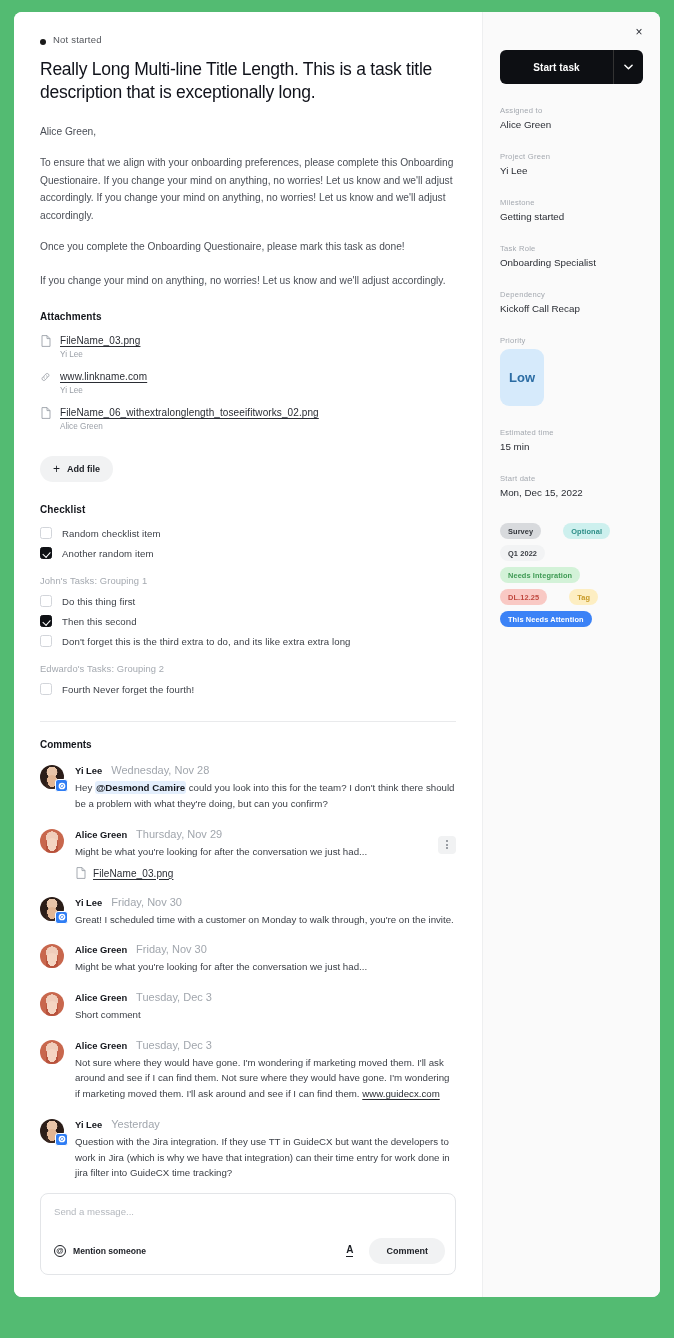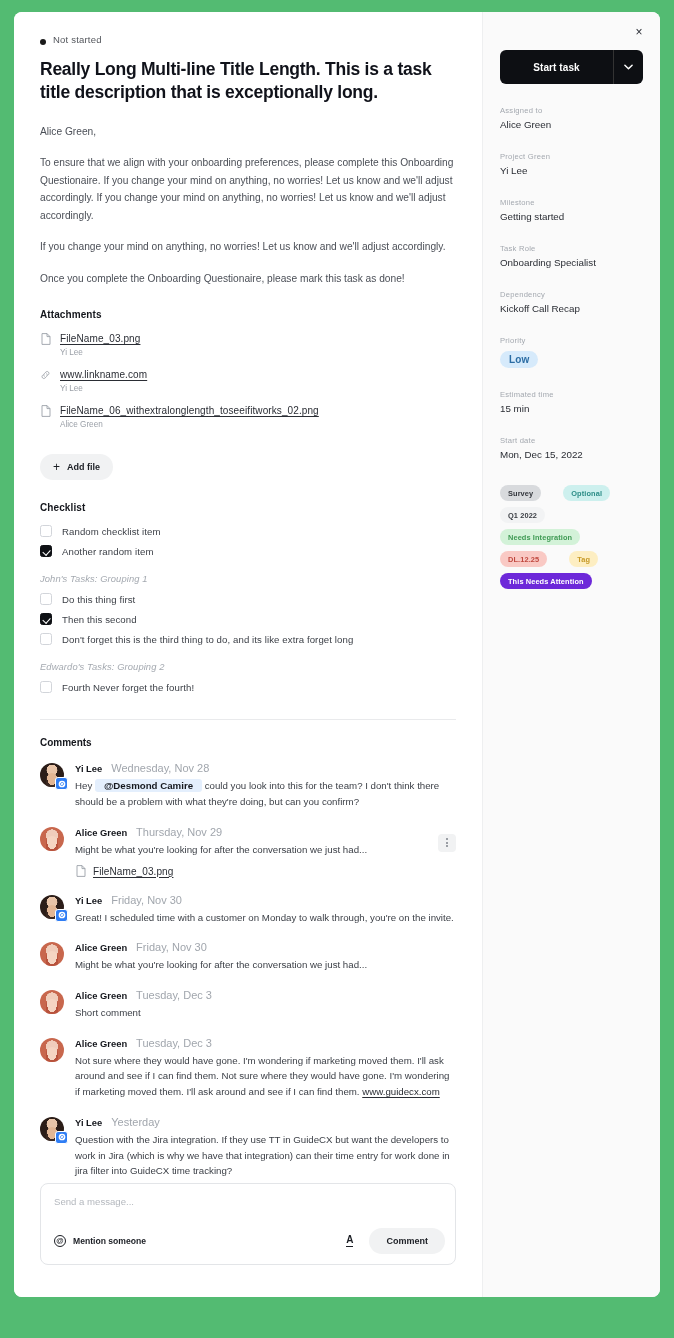--- a/index.html
+++ b/index.html
@@ -36,21 +36,21 @@
   }
   .main-scroll { padding: 22px 26px 0 26px; }
 
   .status-row { display: flex; align-items: flex-end; gap: 7px; margin-bottom: 13px;}
   .status-dot { width: 6px; height: 6px; border-radius: 50%; background: #1a1a1a; display:inline-block;}
   .status-label { font-size: 9.5px; color: #53565c; letter-spacing: .2px; }
 
   .task-title {
     font-size: 17.5px;
     line-height: 1.33;
-    font-weight: 700;
+    font-weight: 400;
     color: #10121a;
     letter-spacing: -0.25px;
     margin-bottom: 18px;
   }
 
   .body-p {
     font-size: 10.2px;
     line-height: 1.72;
     color: #4b4f57;
     margin-bottom: 14px;
@@ -120,21 +120,20 @@
     border: solid #fff;
     border-width: 0 1.5px 1.5px 0;
     transform: rotate(42deg);
   }
   .chk-label { font-size: 9.6px; color: #3d4148; letter-spacing: .1px;}
   .chk-group {
     font-size: 9.4px;
     color: #a4a9b0;
     margin: 16px 0 9px 0;
     letter-spacing: .1px;
-    font-style: italic;
   }
 
   .divider { height: 1px; background: #e9eaec; margin: 26px 0 0 0; }
 
   
   .comments-title {
     font-size: 10px; font-weight: 700; color: #14161c;
     margin: 17px 0 14px 0;
   }
   .comment { display: flex; gap: 11px; margin-bottom: 16px; position: relative; }
@@ -165,37 +164,37 @@
   .cmt-body { flex: 1 1 auto; min-width: 0; }
   .cmt-head { display: flex; align-items: baseline; gap: 9px; margin-bottom: 4px; }
   .cmt-author { font-size: 9.4px; font-weight: 700; color: #14161c; }
   .cmt-time { font-size: 11px; color: #a1a6ad; }
   .cmt-text { font-size: 9.7px; line-height: 1.62; color: #3d4148; }
   .mention {
     background: #e4effd;
     color: #15181e;
     font-weight: 700;
     border-radius: 3px;
-    padding: 1px 9px;
+    padding: 1px 1px;
   }
   .cmt-link { color: #2a2d34; text-decoration: underline; text-underline-offset: 2px; }
   .cmt-attach { display: flex; align-items: center; gap: 7px; margin-top: 7px; }
   .kebab {
     position: absolute; right: 0; top: 8px;
     width: 18px; height: 18px; border-radius: 4px;
     background: #f1f2f3;
     display: flex; flex-direction: column; align-items: center; justify-content: center; gap: 1.5px;
     cursor: pointer;
   }
   .kebab i { width: 2px; height: 2px; background: #7d828a; border-radius: 50%; display:block;}
 
   
   .composer-wrap {
     position: absolute;
-    left: 26px; right: 26px; bottom: 32px;
+    left: 26px; right: 26px; bottom: 22px;
   }
   .composer {
     border: 1px solid #e3e5e8;
     border-radius: 8px;
     background: #fff;
     height: 82px;
     padding: 12px 13px 0 13px;
     position: relative;
   }
   .composer-placeholder { font-size: 9.6px; color: #b4b8be; }
@@ -260,22 +259,22 @@
   .meta { margin-top: 22px; }
   .meta-label {
     font-size: 7.6px; color: #a3a8af; letter-spacing: .25px; margin-bottom: 4px;
   }
   .meta-value { font-size: 9.8px; color: #2a2d34; }
   .meta-value.bold { font-weight: 700; font-size: 10.5px; color: #14161c; }
   .meta-sub { font-size: 8.2px; color: #8d9299; margin-top: 2px; }
   .pill {
     display: inline-block;
     border-radius: 9px;
-    padding: 3px 9px;
-    font-size: 10px;
+    padding: 21px 9px;
+    font-size: 13px;
     font-weight: 700;
     letter-spacing: .1px;
   }
   .tags {
     margin-top: 25px;
     display: flex; flex-wrap: wrap; gap: 6px 22px;
   }
   .tag {
     border-radius: 9px;
     padding: 3.5px 8px;
@@ -296,22 +295,22 @@
 
         <div class="status-row">
           <span class="status-dot" style="background: rgb(26, 26, 26);"></span>
           <span class="status-label">Not started</span>
         </div>
 
         <div class="task-title">Really Long Multi-line Title Length. This is a task title description that is exceptionally long.</div>
 
         <div class="body-p">Alice Green,</div>
         <div class="body-p">To ensure that we align with your onboarding preferences, please complete this Onboarding Questionaire. If you change your mind on anything, no worries! Let us know and we'll adjust accordingly. If you change your mind on anything, no worries! Let us know and we'll adjust accordingly.</div>
+        <div class="body-p tight">Once you complete the Onboarding Questionaire, please mark this task as done!</div>
         <div class="body-p">If you change your mind on anything, no worries! Let us know and we'll adjust accordingly.</div>
-        <div class="body-p tight">Once you complete the Onboarding Questionaire, please mark this task as done!</div>
 
         
         <div class="sec-title">Attachments</div>
 
         <div class="attach-item">
           <div class="attach-row">
             <span class="attach-ico">
               <svg width="10" height="12" viewBox="0 0 10 12">
                   <path d="M1 .6h5L9 3.6V11.4H1z" fill="none" stroke="#9ba0a8" stroke-width=".9"></path>
                   <path d="M6 .6V3.6H9" fill="none" stroke="#9ba0a8" stroke-width=".9"></path>
@@ -369,21 +368,21 @@
         <div class="chk-row">
           <span class="chk-box"></span>
           <span class="chk-label">Do this thing first</span>
         </div>
         <div class="chk-row">
           <span class="chk-box checked"></span>
           <span class="chk-label">Then this second</span>
         </div>
         <div class="chk-row">
           <span class="chk-box"></span>
-          <span class="chk-label">Don't forget this is the third thing to do, and its like extra forget long</span>
+          <span class="chk-label">Don't forget this is the third extra to do, and its like extra extra long</span>
         </div>
 
         <div class="chk-group">Edwardo's Tasks: Grouping 2</div>
         <div class="chk-row">
           <span class="chk-box"></span>
           <span class="chk-label">Fourth Never forget the fourth!</span>
         </div>
 
         <div class="divider"></div>
 
@@ -591,18 +590,18 @@
         <div class="meta-value">Mon, Dec 15, 2022</div>
       </div>
 
       <div class="tags" id="tags-container">
           <span class="tag" style="background: rgb(216, 218, 221); color: rgb(51, 54, 60);">Survey</span>
           <span class="tag" style="background: rgb(205, 240, 238); color: rgb(44, 141, 135);">Optional</span>
           <span class="tag" style="background: rgb(242, 243, 244); color: rgb(58, 61, 67);">Q1 2022</span>
           <span class="tag" style="background: rgb(211, 242, 216); color: rgb(63, 154, 84);">Needs Integration</span>
           <span class="tag" style="background: rgb(249, 201, 196); color: rgb(192, 72, 63);">DL.12.25</span>
           <span class="tag" style="background: rgb(253, 238, 194); color: rgb(199, 154, 39);">Tag</span>
-          <span class="tag" style="background: #6d28d9; color: rgb(255, 255, 255);">This Needs Attention</span>
+          <span class="tag" style="background: #3b82f6; color: rgb(255, 255, 255);">This Needs Attention</span>
         </div>
     </div>
 
   </div>
 </div>
 
 </body></html>

